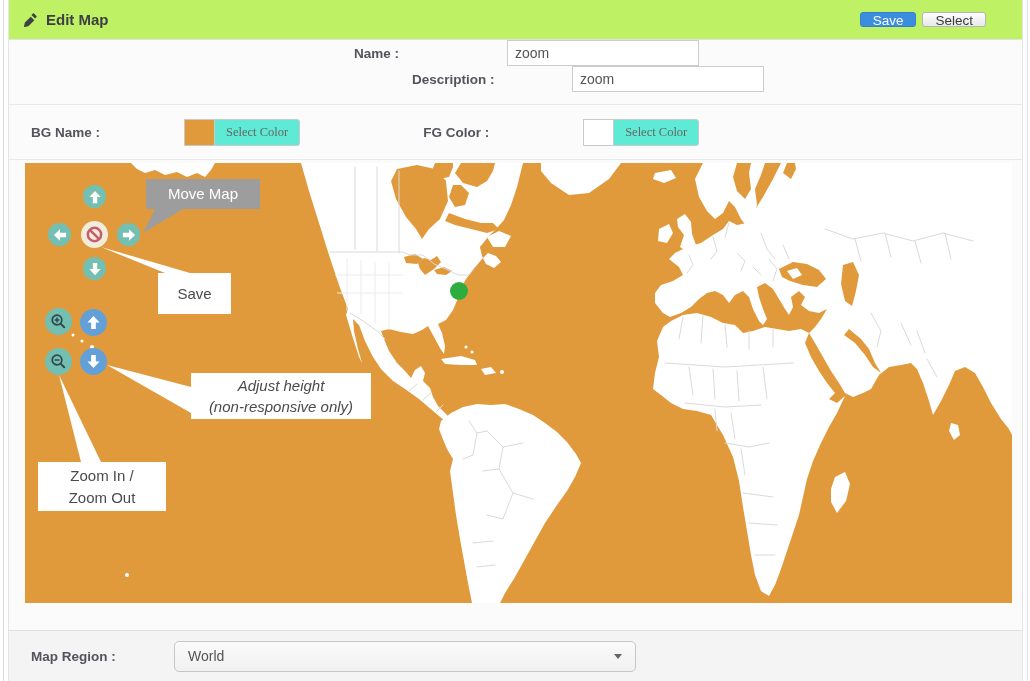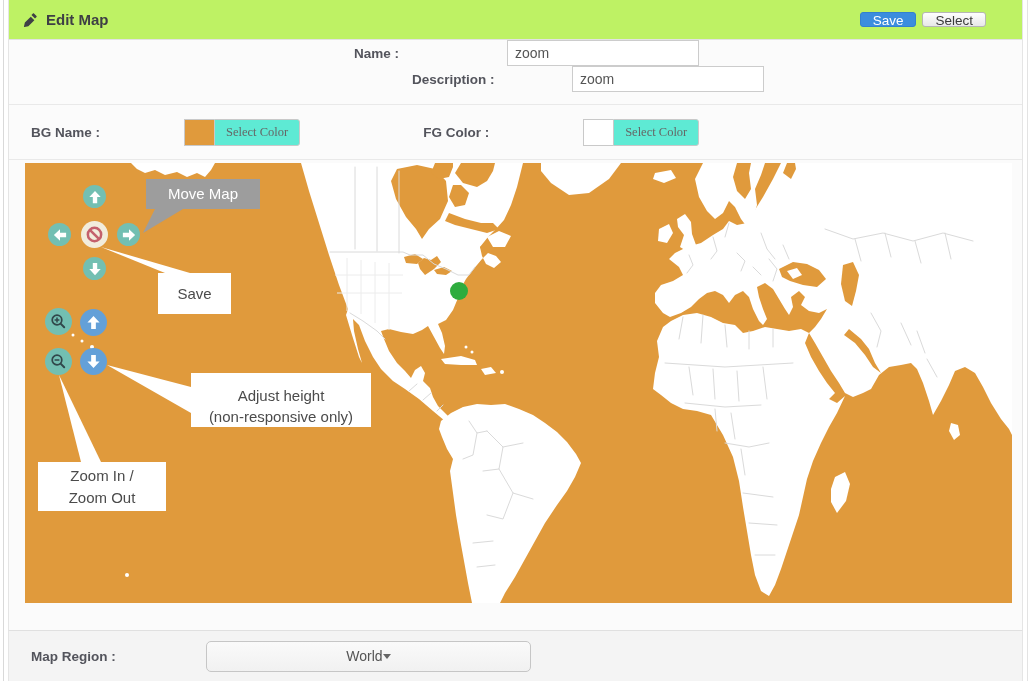--- a/index.html
+++ b/index.html
@@ -41,30 +41,30 @@
   .ctl { position: absolute; border-radius: 50%; display: flex; align-items: center; justify-content: center; cursor: pointer; }
   .ctl-sm { width: 23px; height: 23px; }
   .ctl-lg { width: 27px; height: 27px; }
   .teal { background: #73bfb2; } .blue { background: #63a0d8; }
   .reset-bg { background: #f2ecdc; }
   .rot-left { transform: rotate(-90deg); } .rot-right { transform: rotate(90deg); } .rot-down { transform: rotate(180deg); }
 
   .callout { position: absolute; font-size: 15px; color: #4b4b4b; text-align: center; background: #fff; }
   .co-move   { left: 121px; top: 16px;  width: 114px; height: 30px; line-height: 30px; background: #9d9d9d; color: #fff; }
   .co-reset  { left: 133px; top: 110px; width: 73px;  height: 41px; line-height: 41px; }
-  .co-adjust { left: 166px; top: 210px; width: 180px; height: 54px; line-height: 21px; padding-top: 12px; }
+  .co-adjust { left: 166px; top: 210px; width: 180px; height: 46px; line-height: 21px; padding-top: 2px; font-style: italic; }
   .co-zoom   { left: 13px;  top: 299px; width: 128px; height: 49px; line-height: 22px; padding-top: 3px; }
 
   
   .bottom-card { margin-left: 8px; width: 1015px; height: 51px; background: #f4f4f4;
                  border-top: 1px solid #e0e0e0; border-left: 1px solid #e5e5e5; border-right: 1px solid #e5e5e5;
                  display: flex; align-items: center; padding-left: 22px; }
-  .select-box { width: 325px; height: 31px; border: 1px solid #c6c6c6; border-radius: 5px;
+  .select-box { width: 462px; height: 31px; border: 1px solid #c6c6c6; border-radius: 5px;
                 background: linear-gradient(#fafafa, #f1f1f1); display: flex; align-items: center;
-                justify-content: center; padding: 0 13px; font-size: 14px; color: #555; cursor: pointer; margin-left: 32px; }
+                justify-content: space-between; padding: 0 13px; font-size: 14px; color: #555; cursor: pointer; }
   .caret { width: 0; height: 0; border-left: 4px solid transparent; border-right: 4px solid transparent; border-top: 5px solid #666; }
 </style>
 </head>
 <body>
 
 <div class="page">
   <div class="card">
 
     <div class="panel-header">
       <div class="header-left">

